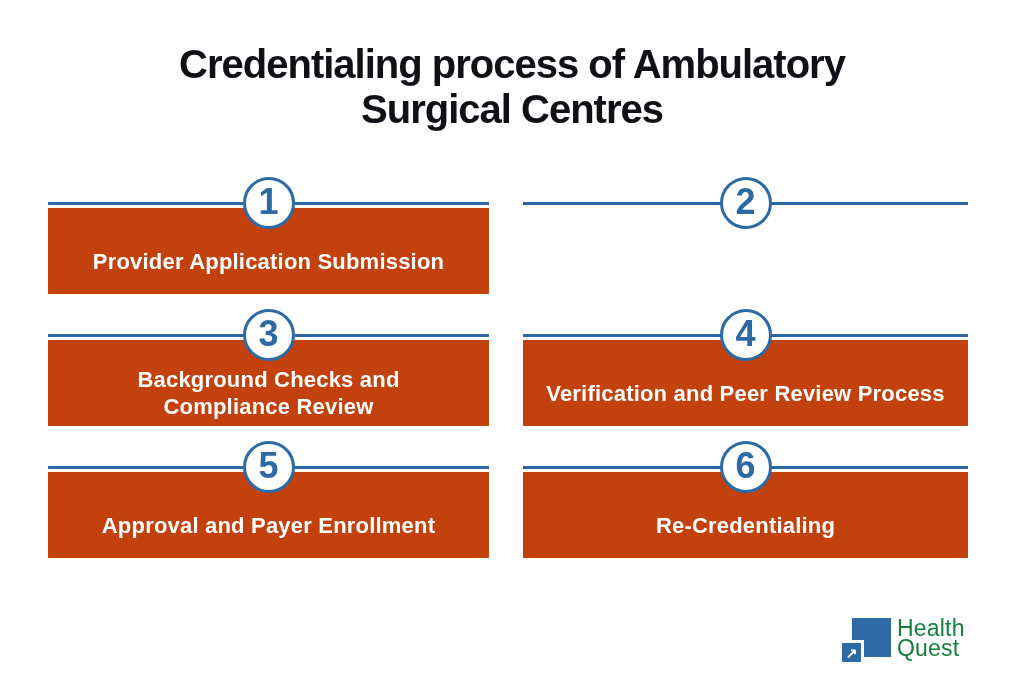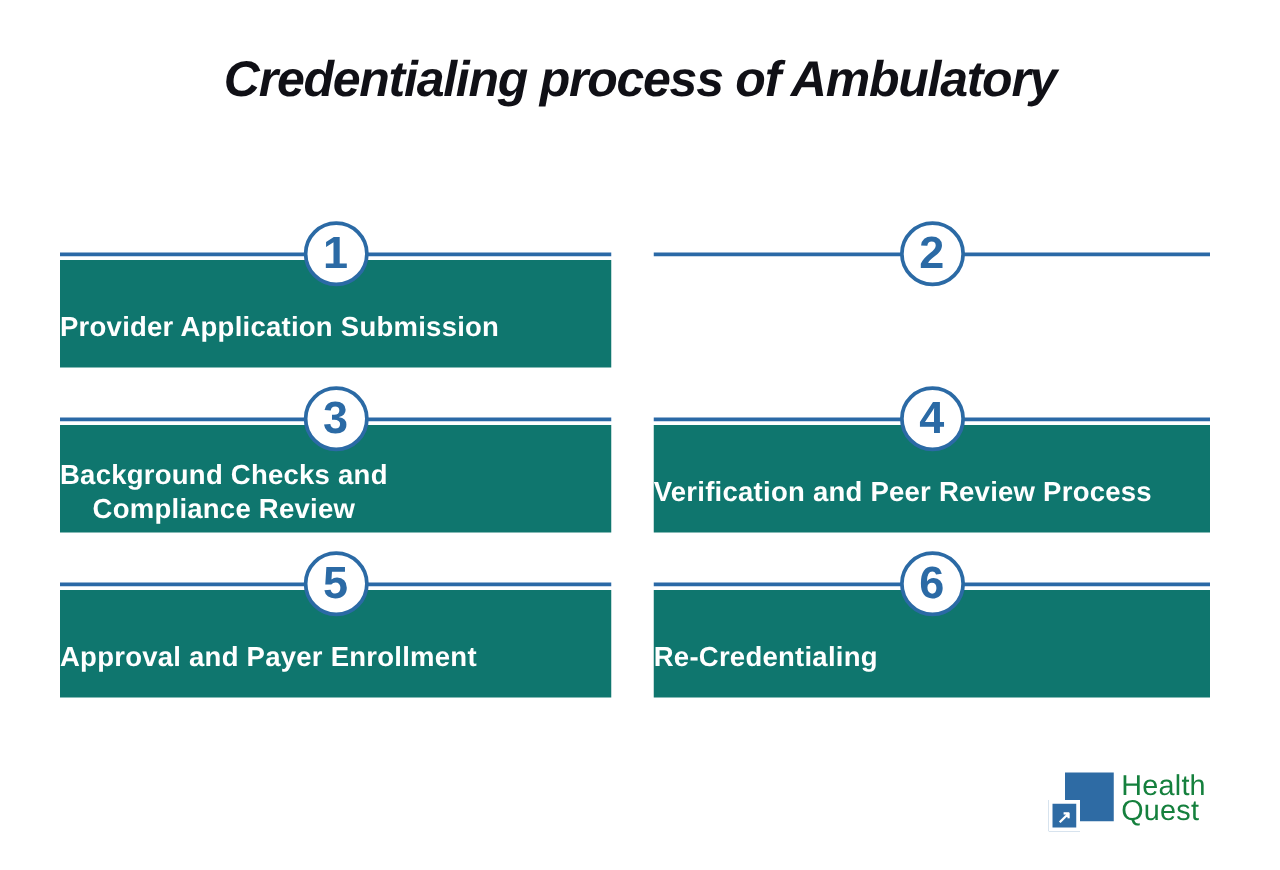--- a/index.html
+++ b/index.html
@@ -14,21 +14,20 @@
 
   
   .title {
     position: absolute;
     top: 42px;
     left: 0;
     right: 0;
     text-align: center;
     color: #101016;
     font-weight: 800;
-    font-style: italic;
     font-size: 40px;
     line-height: 45px;
     letter-spacing: -1px;
   }
   .title span { display: block; }
 
   
   .steps-grid {
     position: absolute;
     left: 48px;
@@ -50,24 +49,24 @@
     height: 3px;
     background: #2a69a6;
     z-index: 1;
   }
   .step-bar {
     position: absolute;
     top: 31px;
     left: 0;
     right: 0;
     bottom: 0;
-    background: #0f766e;
+    background: #c2410c;
     display: flex;
     align-items: center;
-    justify-content: flex-start;
+    justify-content: center;
     padding-top: 20px;
     box-sizing: border-box;
     z-index: 1;
   }
   .step-label {
     color: #ffffff;
     font-weight: 700;
     font-size: 22px;
     line-height: 27px;
     text-align: center;
@@ -140,20 +139,21 @@
   }
   .logo-text span { display: block; }
 </style>
 </head>
 <body>
 
 <div class="canvas">
 
   <h1 class="title" style="margin:0;">
     <span>Credentialing process of Ambulatory</span>
+    <span>Surgical Centres</span>
   </h1>
 
   <div class="steps-grid">
 
     <div class="step">
       <div class="step-topline"></div>
       <div class="step-circle">
         <span class="step-number">1</span>
       </div>
       <div class="step-bar">

